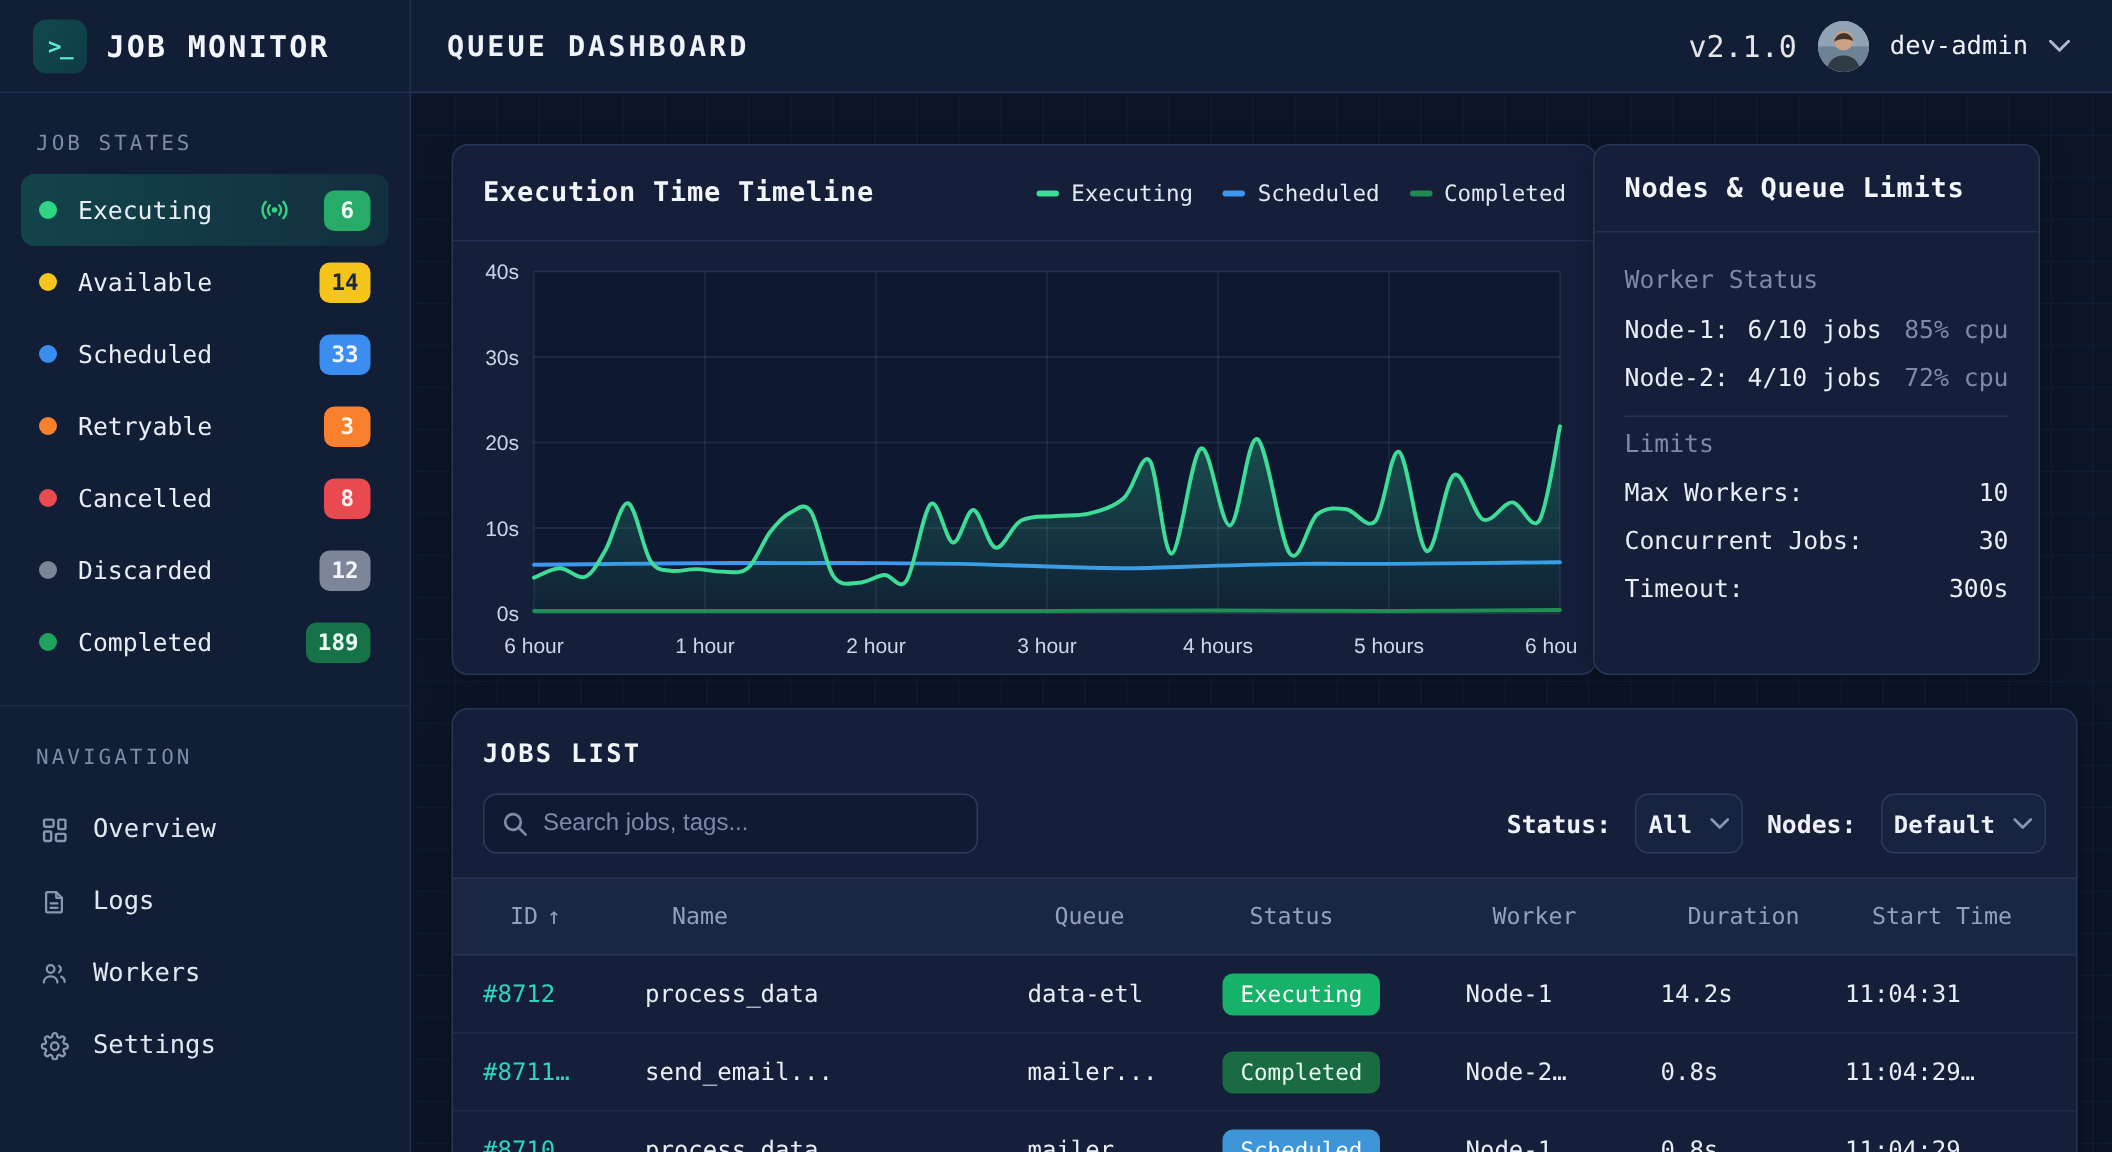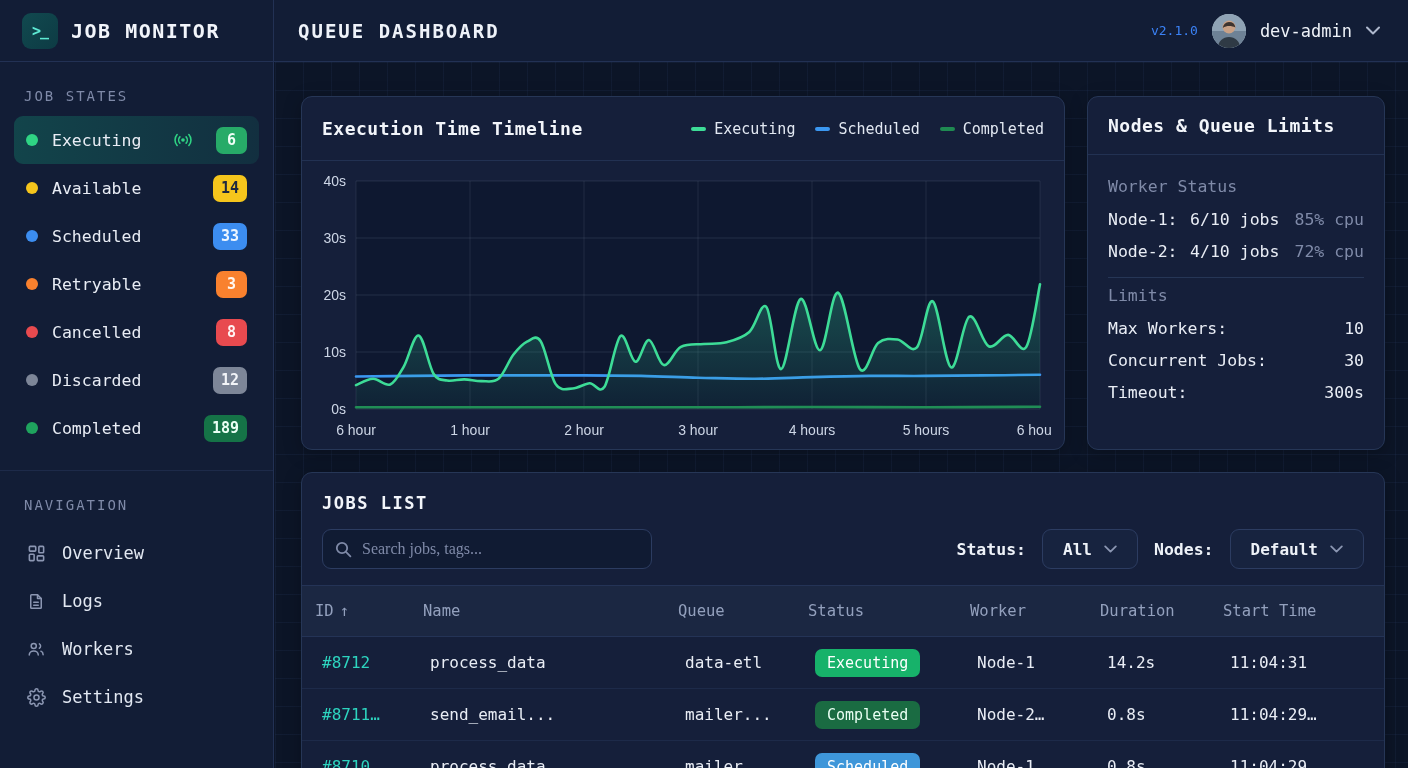--- a/index.html
+++ b/index.html
@@ -27,21 +27,21 @@
     display:flex; align-items:center; justify-content:center;
     letter-spacing:-1px;
   }
   .app-title { font-size:20px; font-weight:bold; letter-spacing:1.5px; color:#f2f5fb; }
   .header-main {
     flex:1; display:flex; align-items:center; justify-content:space-between;
     padding:0 28px 0 24px;
   }
   .page-title { font-size:19px; font-weight:bold; letter-spacing:2px; color:#eef2f9; }
   .header-right { display:flex; align-items:center; gap:14px; }
-  .version { color:#3b82f6; font-size:13px; }
+  .version { color:#e5e5e5; font-size:20px; }
   .avatar {
     width:34px; height:34px; border-radius:50%; overflow:hidden;
     background:linear-gradient(180deg,#aebdc9,#7d8b99); flex:none;
   }
   .user-name { font-size:17px; color:#eef2f8; }
   .chev { color:#aeb8cd; display:flex; align-items:center; }
 
   
   .sidebar {
     position:absolute; top:62px; left:0; width:274px; height:706px;
@@ -94,21 +94,21 @@
     padding:0 20px; border-bottom:1px solid #223152;
   }
   .card-title { font-size:18px; font-weight:600; color:#f2f5fa; letter-spacing:0.5px; }
 
   .timeline-card { left:26px; top:34px; width:764px; height:354px; }
   .legend { display:flex; gap:20px; }
   .legend-item { display:flex; align-items:center; gap:8px; font-size:15px; color:#e2e8f2; }
   .legend-swatch { width:15px; height:4px; border-radius:2px; }
   .chart-wrap { padding:6px 10px 0 8px; }
 
-  .nodes-card { left:812px; top:34px; width:298px; height:354px; }
+  .nodes-card { left:787px; top:34px; width:298px; height:354px; }
   .nodes-card .card-header { height:58px; }
   .nodes-body { padding:14px 20px; font-size:16.5px; }
   .sub-label { color:#7f8aa8; margin:8px 0 14px; font-size:16.5px; }
   .worker-row { display:flex; align-items:baseline; margin-bottom:13px; white-space:nowrap; }
   .worker-name { width:88px; }
   .worker-jobs { width:112px; }
   .worker-cpu { color:#7f8aa8; }
   .panel-divider { border:none; border-top:1px solid #263656; margin:16px 0 4px; }
   .limit-row { display:flex; justify-content:space-between; margin:13px 0; }
 
@@ -118,35 +118,35 @@
     display:flex; justify-content:space-between; align-items:center;
     padding:16px 20px 16px;
   }
   .search-box {
     width:330px; height:40px; border:1px solid #2c3c61; background:#101b33;
     border-radius:9px; display:flex; align-items:center; gap:10px; padding:0 12px;
   }
   .search-box svg { flex:none; }
   .search-input {
     background:transparent; border:none; outline:none; color:#cfd7e6;
-    font-family:Liberation Serif, serif; font-size:16px; width:100%;
+    font-family:Liberation Sans, sans-serif; font-size:16px; width:100%;
   }
   .search-input::placeholder { color:#7f8aa8; }
   .filters { display:flex; align-items:center; gap:16px; font-size:16.5px;font-weight:bold; }
   .filter-label { color:#eef2f8; }
   .select {
     height:40px; border:1px solid #2c3c61; background:#17233f; border-radius:9px;
-    display:flex; align-items:center; gap:12px; padding:0 20px; cursor:pointer;
+    display:flex; align-items:center; gap:12px; padding:0 8px; cursor:pointer;
     font-size:16px; color:#eef2f8;
   }
   .table-header {
     height:52px; background:#1b2742;
     border-top:1px solid #243356; border-bottom:1px solid #243356;
     display:grid; grid-template-columns:108px 255px 130px 162px 130px 123px 1fr;
-    align-items:center; padding-left:13px; color:#93a0bd; font-size:15.5px;
+    align-items:center; padding-left:38px; color:#93a0bd; font-size:15.5px;
   }
   .sort-arrow { color:#93a0bd; margin-left:6px; }
   .table-row {
     height:52px; display:grid; grid-template-columns:108px 255px 130px 162px 130px 123px 1fr;
     align-items:center; padding-left:20px; border-bottom:1px solid #1d2a49;
     font-size:16px; color:#e9edf5; cursor:pointer;
   }
   .job-id { color:#2dd4bf; }
   .status-badge {
     display:inline-block; padding:5px 12px; border-radius:7px;

